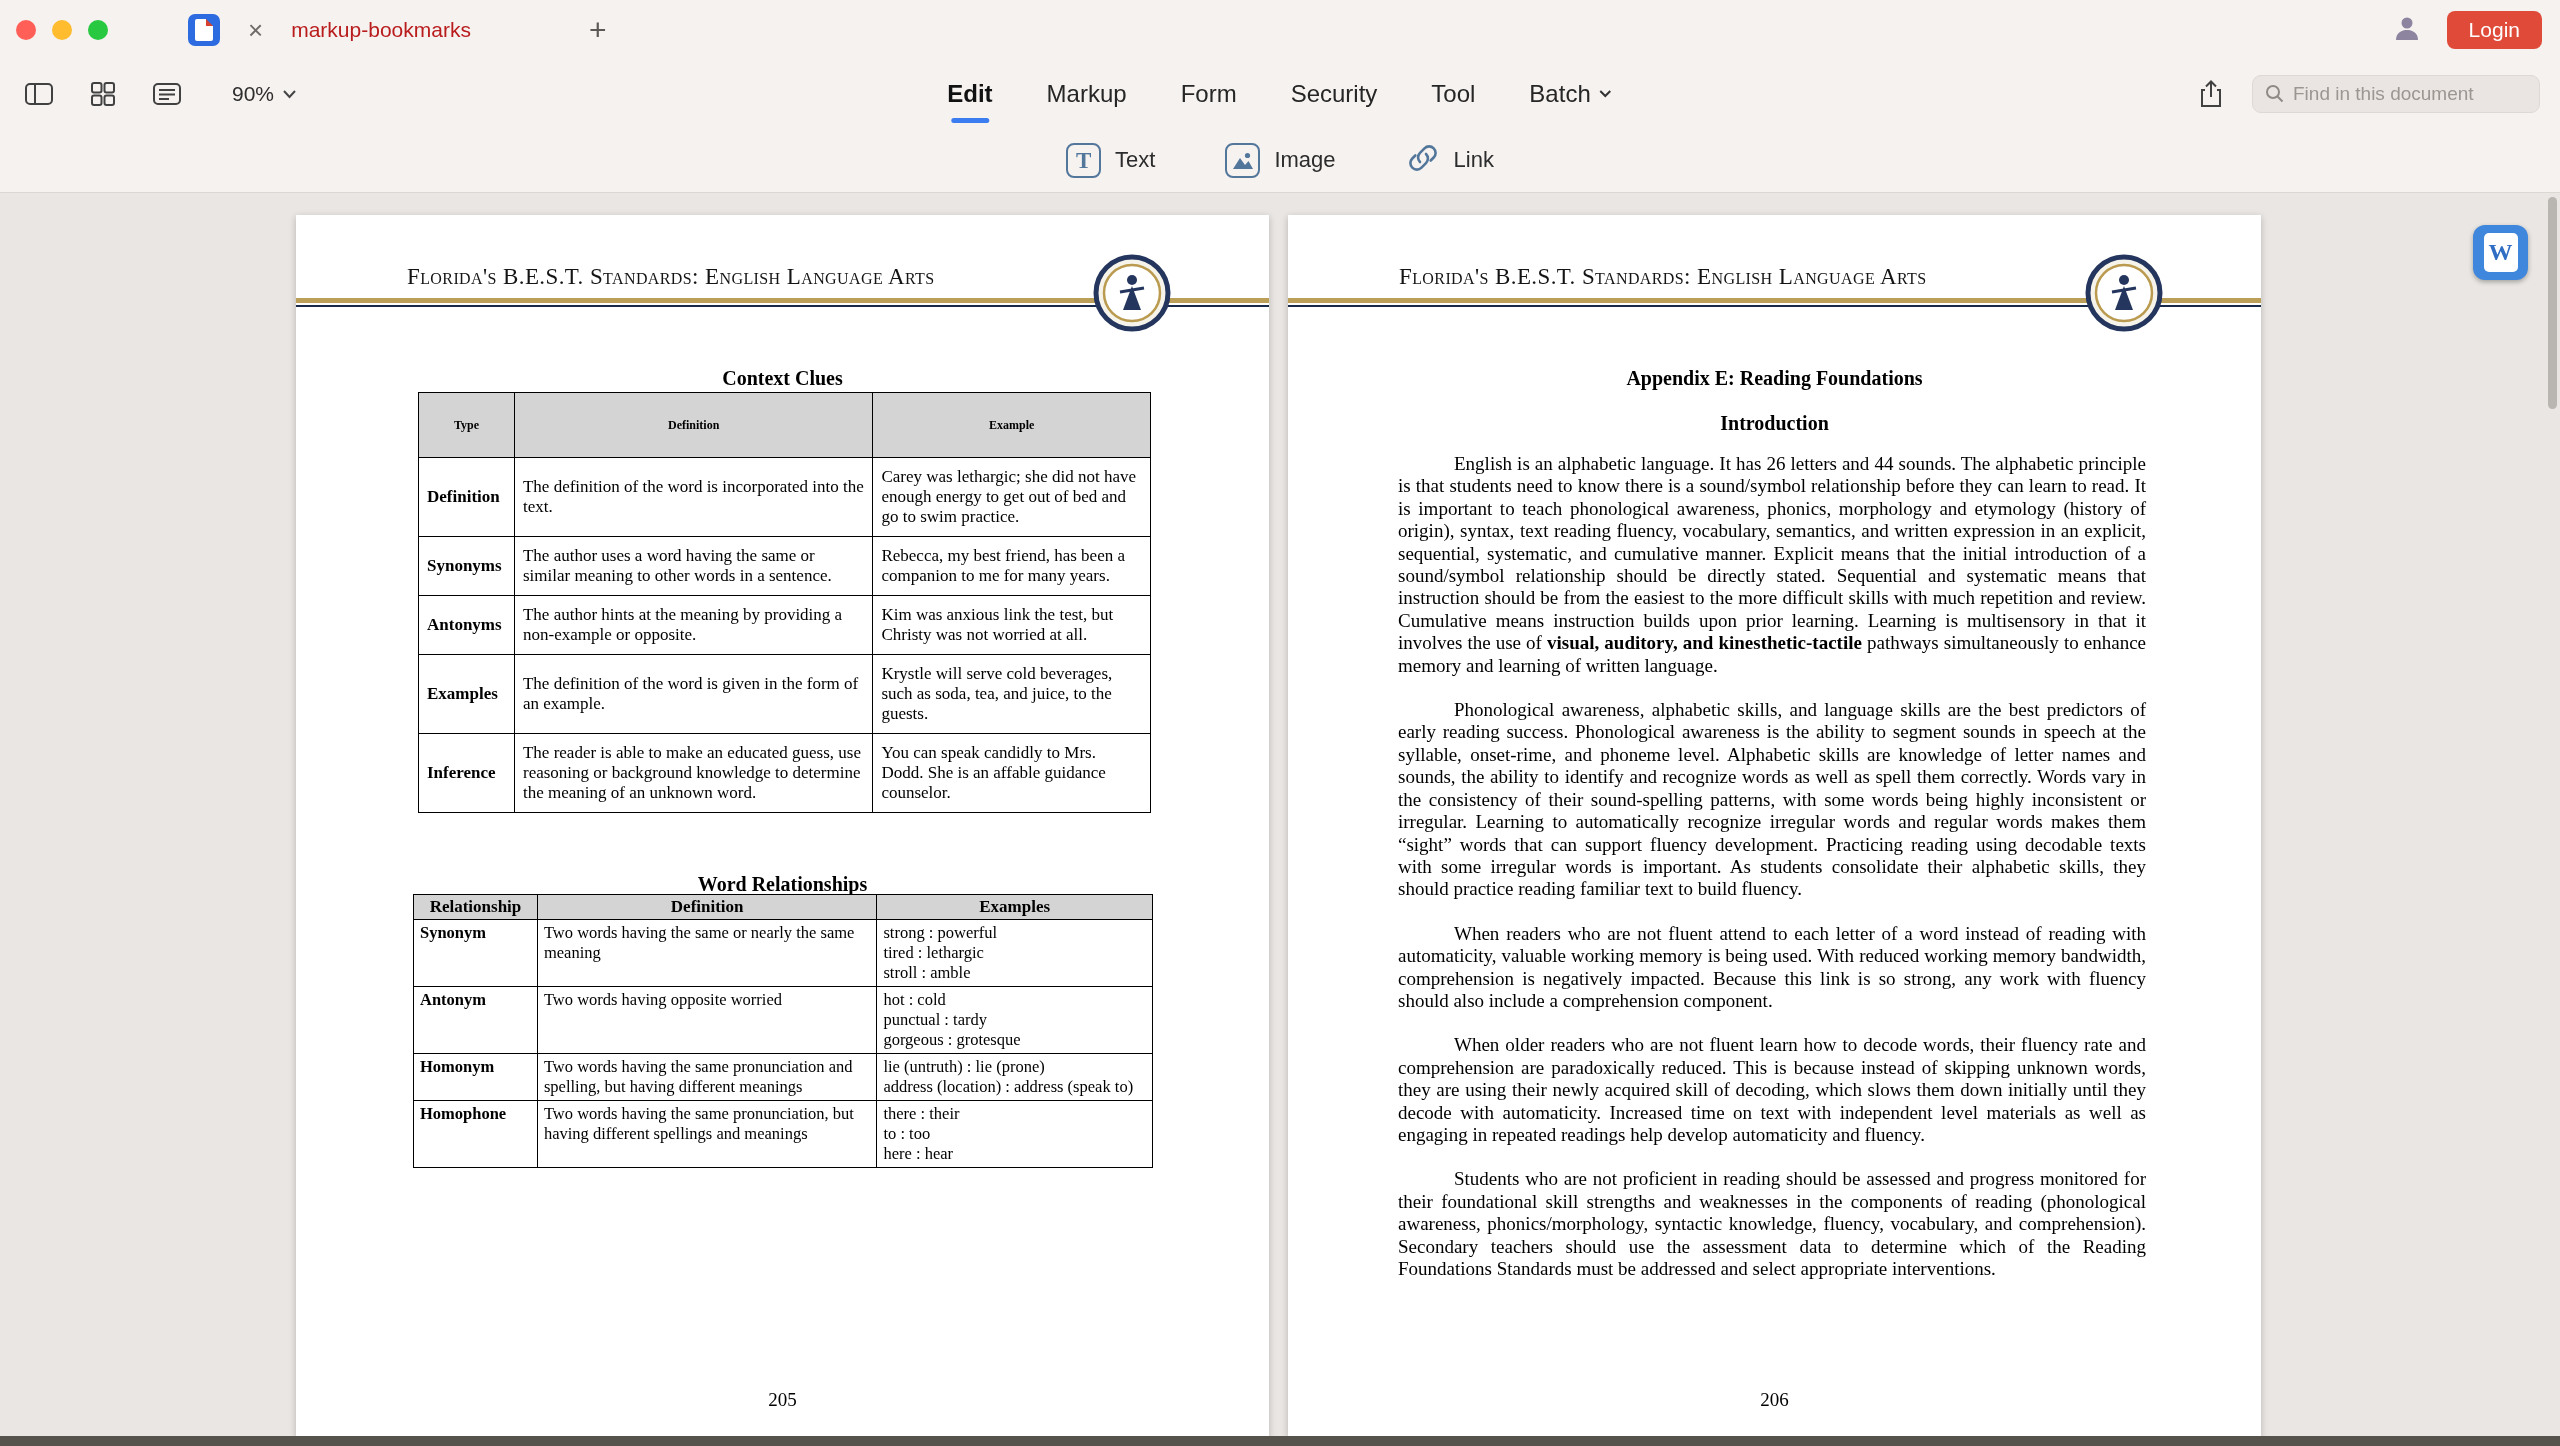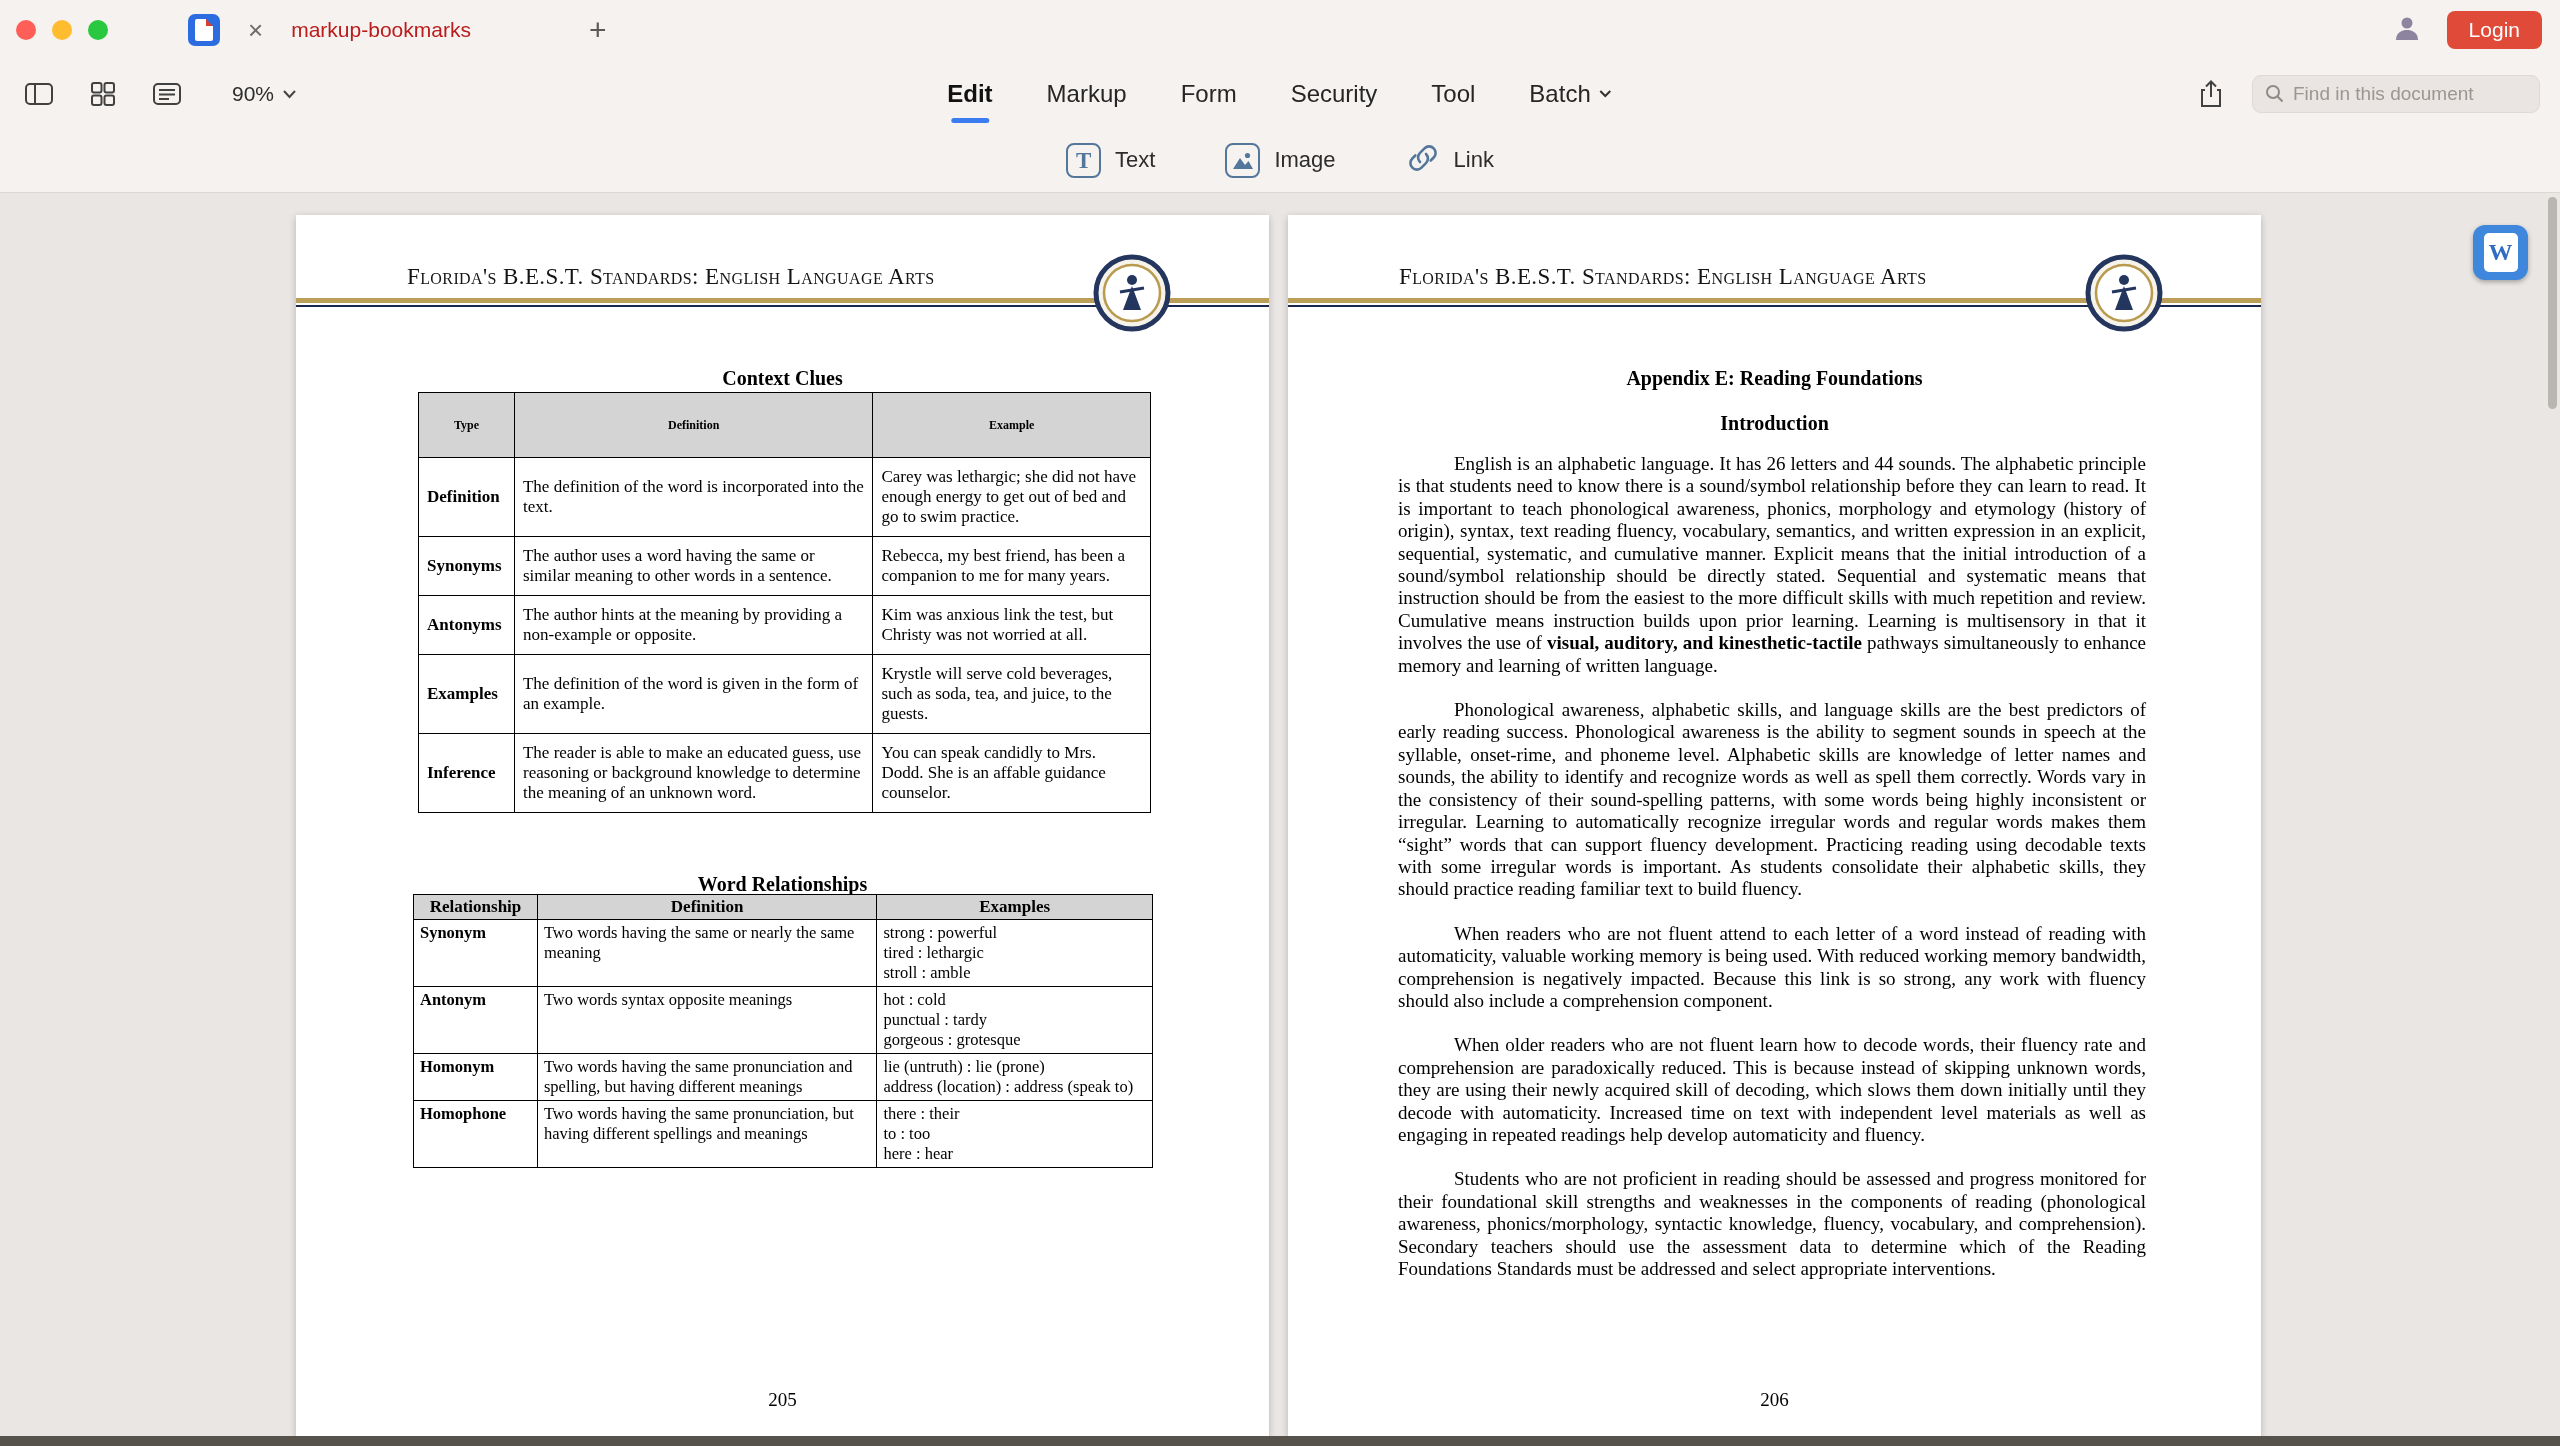--- a/index.html
+++ b/index.html
@@ -298,21 +298,21 @@
             </tr>
           </thead>
         <tbody>
             <tr>
               <td class="first-col">Synonym</td>
               <td>Two words having the same or nearly the same meaning</td>
               <td>strong : powerful<br>tired : lethargic<br>stroll : amble</td>
             </tr>
             <tr>
               <td class="first-col">Antonym</td>
-              <td>Two words syntax opposite meanings</td>
+              <td>Two words having opposite worried</td>
               <td>hot : cold<br>punctual : tardy<br>gorgeous : grotesque</td>
             </tr>
             <tr>
               <td class="first-col">Homonym</td>
               <td>Two words having the same pronunciation and spelling, but having different meanings</td>
               <td>lie (untruth) : lie (prone)<br>address (location) : address (speak to)</td>
             </tr>
             <tr>
               <td class="first-col">Homophone</td>
               <td>Two words having the same pronunciation, but having different spellings and meanings</td>

